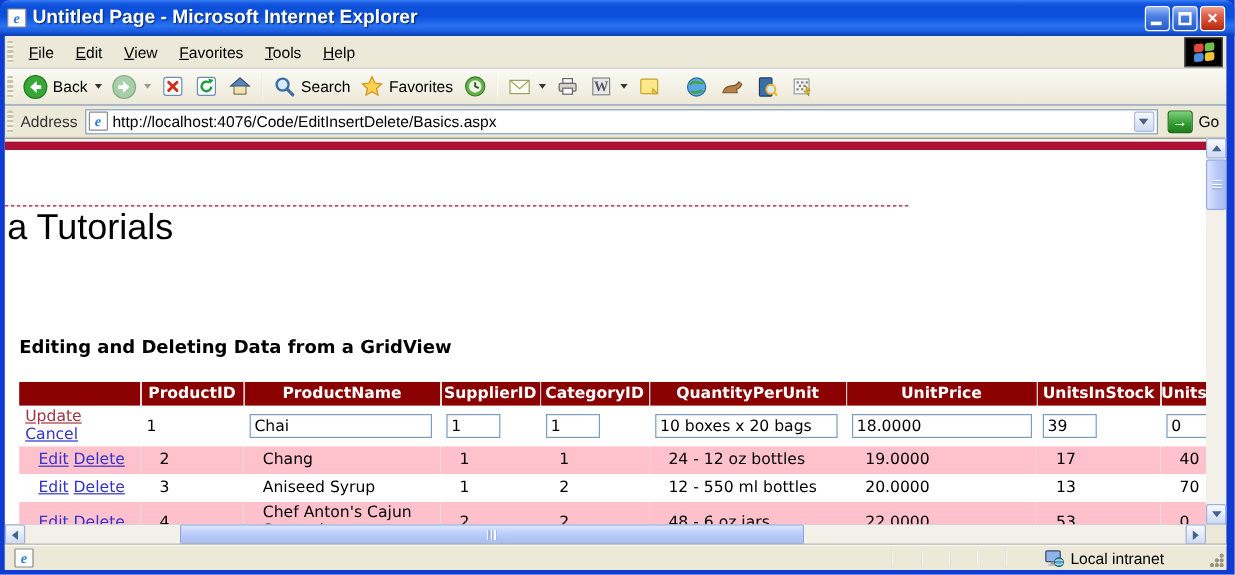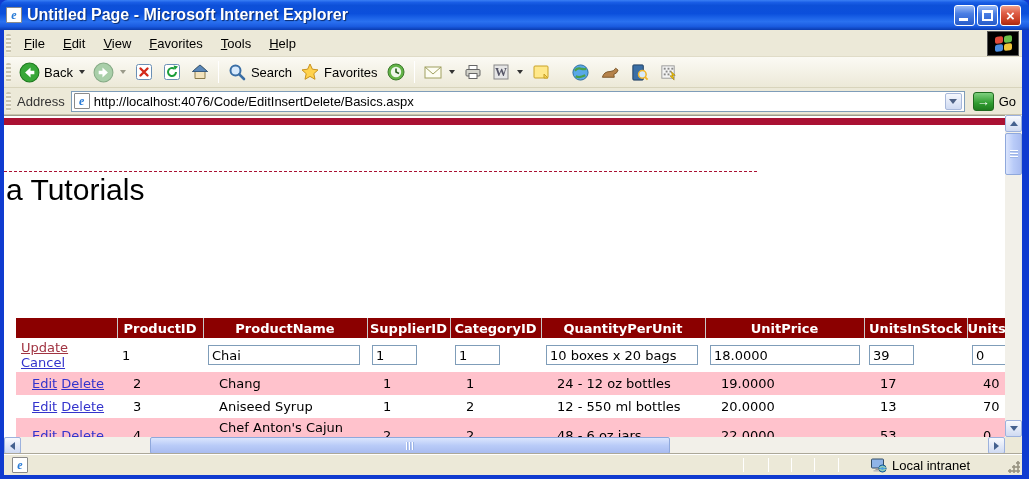--- a/index.html
+++ b/index.html
@@ -308,20 +308,21 @@
       <span>Go</span>
     </span>
   </div>
 
   <div class="viewport">
     <div class="page-topbar" style="background:#aa1133;"></div>
     <div class="site-title">a Tutorials</div>
 
 
     <div class="dashed-rule"></div>
+    <div class="h2">Editing and Deleting Data from a GridView</div>
 
     <div class="grid-wrap">
       <table class="grid">
         <colgroup>
           <col style="width:101px">
             <col style="width:86px">
             <col style="width:164px">
             <col style="width:83px">
           <col style="width:91px">
             <col style="width:164px">

